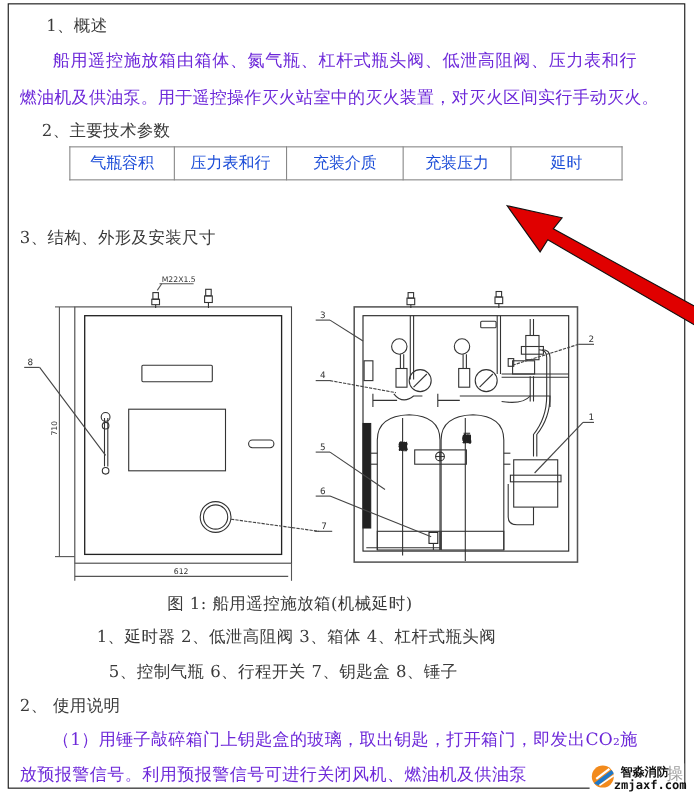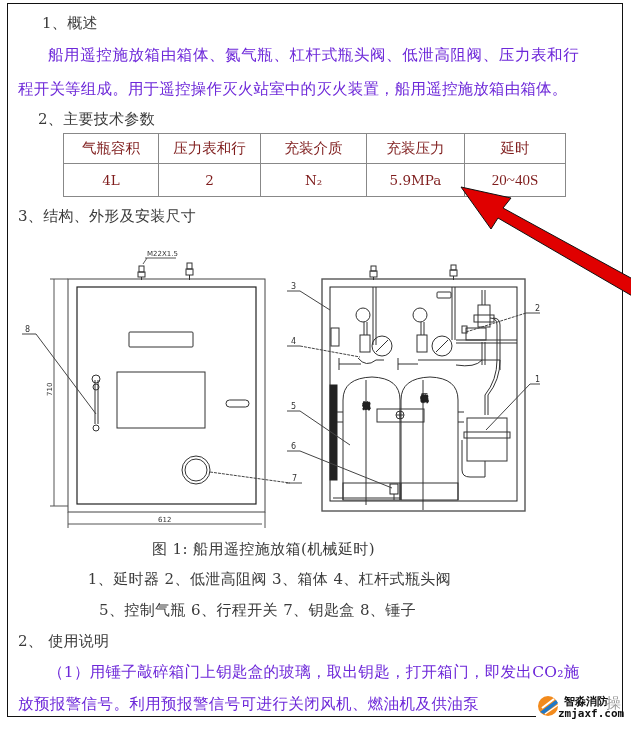--- a/index.html
+++ b/index.html
@@ -1,57 +1,50 @@
 <!DOCTYPE html>
 <html><head>
 <meta charset="utf-8">
 <style>
   html,body{margin:0;padding:0;background:#ffffff;}
   body{width:631px;height:730px;position:relative;overflow:hidden;font-family:"DejaVu Serif","Liberation Serif",serif;color:#333;}
   .page{position:absolute;left:7px;top:3px;width:616px;height:714px;border:1.5px solid #111;box-sizing:border-box;}
   .line{position:absolute;left:18px;font-size:15px;white-space:nowrap;color:#3a3a3a;letter-spacing:0.3px;}
   .para{position:absolute;font-size:15.5px;white-space:nowrap;color:#6d28d9;letter-spacing:0.6px;}
-  table.spec{position:absolute;left:63px;top:133px;border-collapse:collapse;font-size:14.5px;color:#7f1d1d;}
+  table.spec{position:absolute;left:63px;top:133px;border-collapse:collapse;font-size:14.5px;color:#1d4ed8;}
   table.spec td{border:1px solid #888;text-align:center;padding:0;}
   table.spec td.dark-l{border-left:1.5px solid #222;}
   table.spec tr.r1 td{height:29px;}
   table.spec tr.r2 td{height:32px;font-size:13.5px;}
   .caption{position:absolute;left:0;width:527px;text-align:center;font-size:15px;color:#3a3a3a;white-space:nowrap;letter-spacing:0.4px;}
   svg.drw{position:absolute;left:0;top:0;}
   .logo{position:absolute;left:536px;top:694px;width:86px;height:24px;background:#fff;}
   .logo-text{position:absolute;left:28px;top:0;font-family:"DejaVu Sans","Liberation Sans",sans-serif;font-size:11px;font-weight:bold;color:#111;white-space:nowrap;}
   .logo-url{position:absolute;left:22px;top:13px;font-family:"DejaVu Sans Mono","Liberation Mono",monospace;font-size:11px;font-weight:bold;color:#111;white-space:nowrap;}
   .tail{position:absolute;left:612px;top:694px;font-size:15px;color:#999;}
 </style>
 </head>
 <body>
 
 <div class="page"></div>
 
 <div class="line" style="top:14px;margin-left:24px;">1、概述</div>
 <div class="para" style="left:48px;top:45px;">船用遥控施放箱由箱体、氮气瓶、杠杆式瓶头阀、低泄高阻阀、压力表和行</div>
-<div class="para" style="left:18px;top:79px;letter-spacing:0.2px;">程开关等组成。用于遥控操作灭火站室中的灭火装置，船用遥控施放箱由箱体。</div>
+<div class="para" style="left:18px;top:79px;letter-spacing:0.2px;">燃油机及供油泵。用于遥控操作灭火站室中的灭火装置，对灭火区间实行手动灭火。</div>
 
 <div class="line" style="top:110px;margin-left:20px;">2、主要技术参数</div>
 
 <table class="spec">
   <tbody>
       <tr class="r1">
     <td style="width:94px">气瓶容积</td>
     <td style="width:101px">压力表和行</td>
     <td style="width:105px">充装介质</td>
     <td style="width:97px" class="dark-l">充装压力</td>
     <td style="width:100px" class="dark-l">延时</td>
-  </tr>
-  <tr class="r2">
-    <td>4L</td>
-    <td>2</td>
-    <td>N₂</td>
-    <td class="dark-l">5.9MPa</td>
-    <td class="dark-l" style="font-family:'Liberation Serif',serif;font-size:15px;">20~40S</td>
   </tr>
 </tbody>
   </table>
 
 <div class="line" style="top:207px;">3、结构、外形及安装尺寸</div>
 
 <svg class="drw" width="631" height="730" viewBox="0 0 631 730" fill="none" stroke="#333" stroke-width="1">
 
   <g>
 

